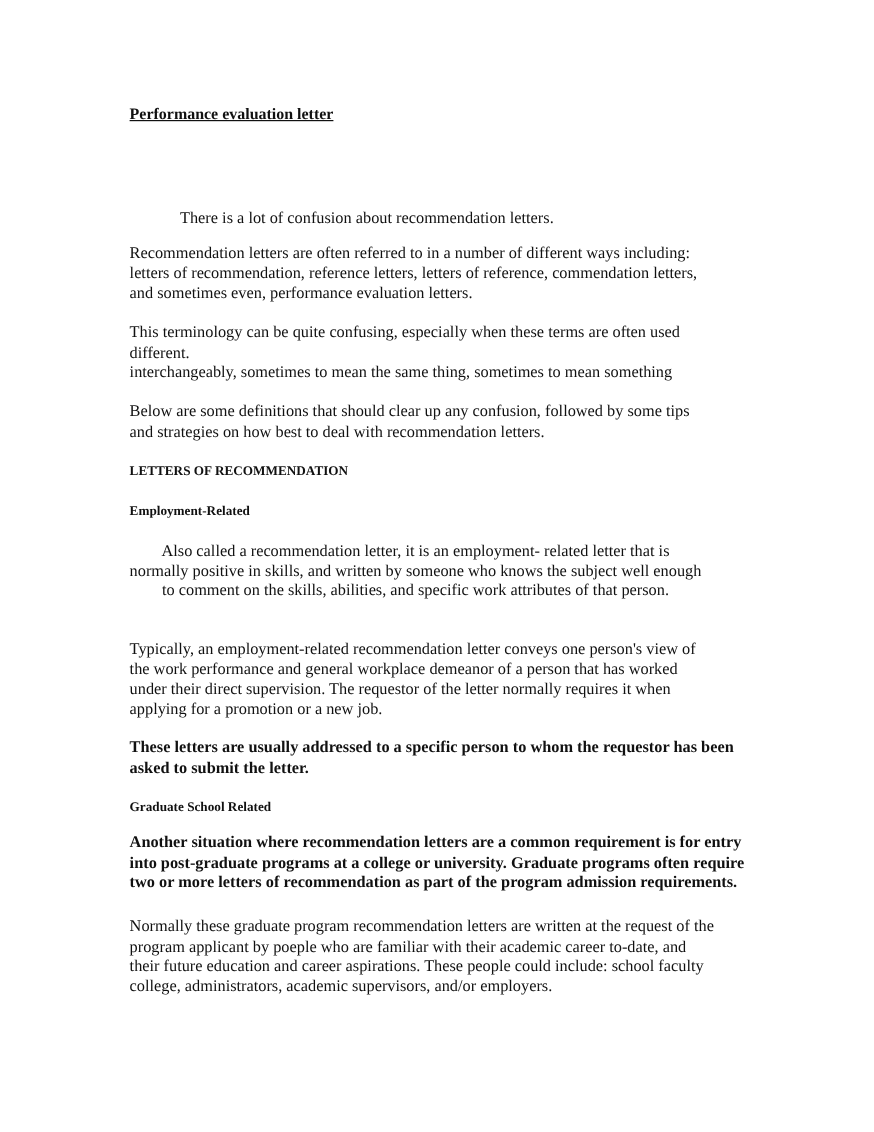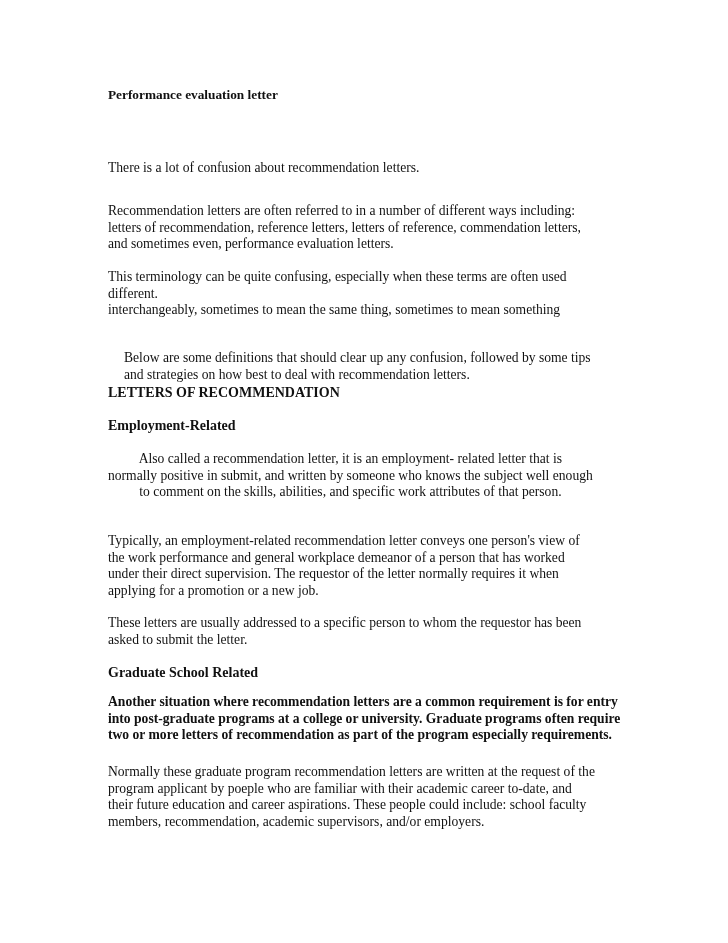--- a/index.html
+++ b/index.html
@@ -20,120 +20,121 @@
       left: 108px;
       top: 86px;
       width: 520px;
     }
     .doc-title {
       font-weight: bold;
       font-size: 13.3px;
       line-height: 18px;
       margin: 0;
       height: 18px;
+      text-decoration: underline;
     }
     .para {
       font-size: 13.6px;
       line-height: 16.6px;
       margin: 0;
       white-space: nowrap;
     }
     .line {
       display: block;
     }
     .heading {
       font-weight: bold;
-      font-size: 14px;
+      font-size: 11px;
       line-height: 16.6px;
       margin: 0;
     }
     .block { position: absolute; left: 0; }
   </style>
 </head>
 <body>
 
 <div class="page">
 
   <div class="block" style="top:0px;">
     <p class="doc-title">Performance evaluation letter</p>
   </div>
 
-  <div class="block" style="top:74px;">
+  <div class="block" style="top:88px;margin-left:42px;">
     <p class="para">There is a lot of confusion about recommendation letters.</p>
   </div>
 
   <div class="block" style="top:117px;">
     <p class="para">
       <span class="line">Recommendation letters are often referred to in a number of different ways including:</span>
       <span class="line">letters of recommendation, reference letters, letters of reference, commendation letters,</span>
       <span class="line">and sometimes even, performance evaluation letters.</span>
     </p>
   </div>
 
   <div class="block" style="top:183px;">
     <p class="para">
       <span class="line">This terminology can be quite confusing, especially when these terms are often used</span>
       <span class="line">different.</span>
       <span class="line">interchangeably, sometimes to mean the same thing, sometimes to mean something</span>
     </p>
   </div>
 
-  <div class="block" style="top:264px;margin-left:16px;">
+  <div class="block" style="top:249px;">
     <p class="para">
       <span class="line">Below are some definitions that should clear up any confusion, followed by some tips</span>
       <span class="line">and strategies on how best to deal with recommendation letters.</span>
     </p>
   </div>
 
   <div class="block" style="top:299px;">
     <p class="heading">LETTERS OF RECOMMENDATION</p>
   </div>
 
   <div class="block" style="top:332px;">
     <p class="heading">Employment-Related</p>
   </div>
 
   <div class="block" style="top:365px;text-align:center;">
     <p class="para">
       <span class="line">Also called a recommendation letter, it is an employment- related letter that is</span>
-      <span class="line">normally positive in submit, and written by someone who knows the subject well enough</span>
+      <span class="line">normally positive in skills, and written by someone who knows the subject well enough</span>
       <span class="line">to comment on the skills, abilities, and specific work attributes of that person.</span>
     </p>
   </div>
 
   <div class="block" style="top:447px;">
     <p class="para">
       <span class="line">Typically, an employment-related recommendation letter conveys one person's view of</span>
       <span class="line">the work performance and general workplace demeanor of a person that has worked</span>
       <span class="line">under their direct supervision. The requestor of the letter normally requires it when</span>
       <span class="line">applying for a promotion or a new job.</span>
     </p>
   </div>
 
-  <div class="block" style="top:529px;">
+  <div class="block" style="top:529px;font-weight:bold;">
     <p class="para">
       <span class="line">These letters are usually addressed to a specific person to whom the requestor has been</span>
       <span class="line">asked to submit the letter.</span>
     </p>
   </div>
 
   <div class="block" style="top:579px;">
     <p class="heading">Graduate School Related</p>
   </div>
 
   <div class="block" style="top:608px;font-weight:bold;">
     <p class="para">
       <span class="line">Another situation where recommendation letters are a common requirement is for entry</span>
       <span class="line">into post-graduate programs at a college or university. Graduate programs often require</span>
-      <span class="line">two or more letters of recommendation as part of the program especially requirements.</span>
+      <span class="line">two or more letters of recommendation as part of the program admission requirements.</span>
     </p>
   </div>
 
   <div class="block" style="top:678px;">
     <p class="para">
       <span class="line">Normally these graduate program recommendation letters are written at the request of the</span>
       <span class="line">program applicant by poeple who are familiar with their academic career to-date, and</span>
       <span class="line">their future education and career aspirations. These people could include: school faculty</span>
-      <span class="line">members, recommendation, academic supervisors, and/or employers.</span>
+      <span class="line">college, administrators, academic supervisors, and/or employers.</span>
     </p>
   </div>
 
 </div>
 
 </body></html>

